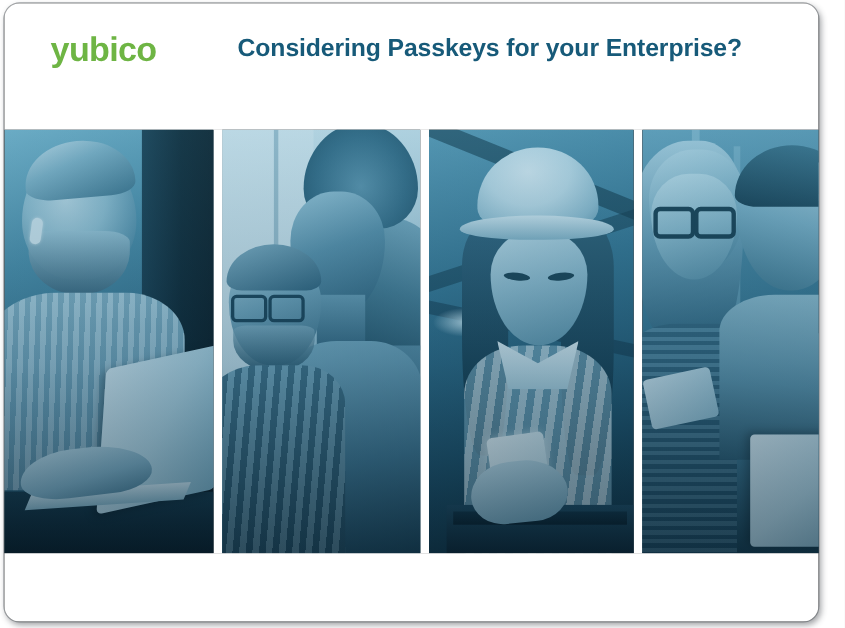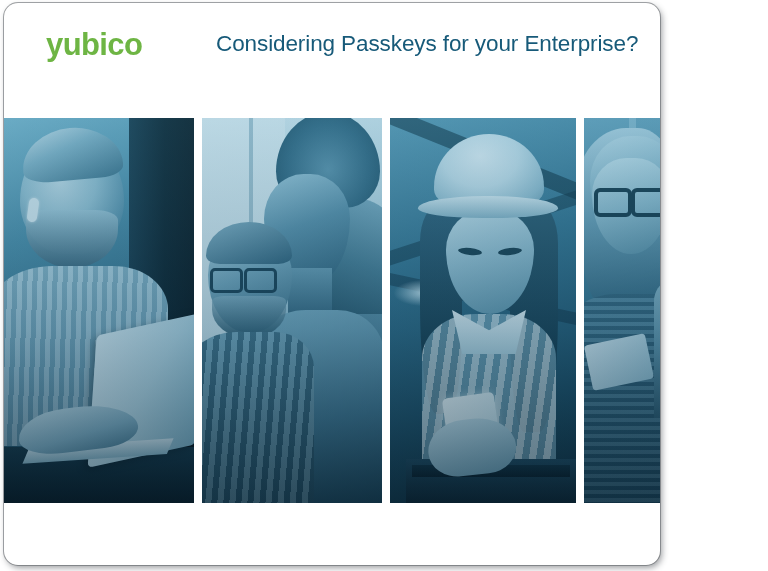--- a/index.html
+++ b/index.html
@@ -10,21 +10,21 @@
     background: #ffffff;
     font-family: "Liberation Sans", sans-serif;
     overflow: hidden;
   }
 
   
   #slide-card {
     position: absolute;
     left: 4px;
     top: 3px;
-    width: 656px;
+    width: 740px;
     height: 562px;
     background: #737373;
     border-radius: 14px;
     box-shadow: 0 0 0 1px rgba(90,95,100,0.55),
                 2px 3px 6px rgba(40,45,50,0.45);
     overflow: hidden;
   }
 
   
   #header {
@@ -44,21 +44,21 @@
     letter-spacing: -0.6px;
     color: #6EB544;
     line-height: 1;
   }
 
   #headline {
     position: absolute;
     left: 212px;
     top: 28px;
     font-size: 22.5px;
-    font-weight: 400;
+    font-weight: 700;
     color: #175A79;
     letter-spacing: -0.1px;
     line-height: 1.15;
     white-space: nowrap;
   }
 
   #subheadline {
     position: absolute;
     left: 212px;
     top: 65px;

